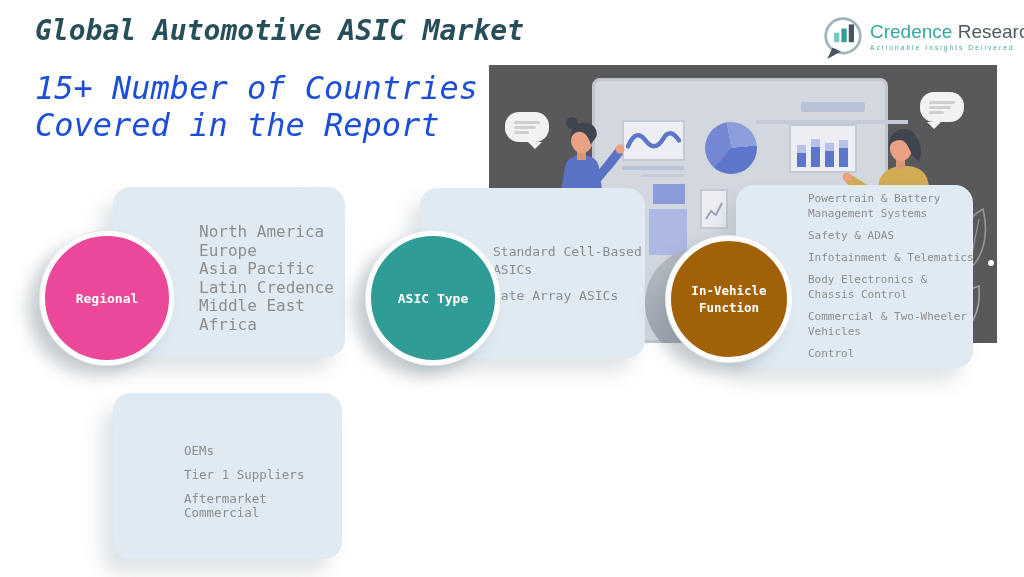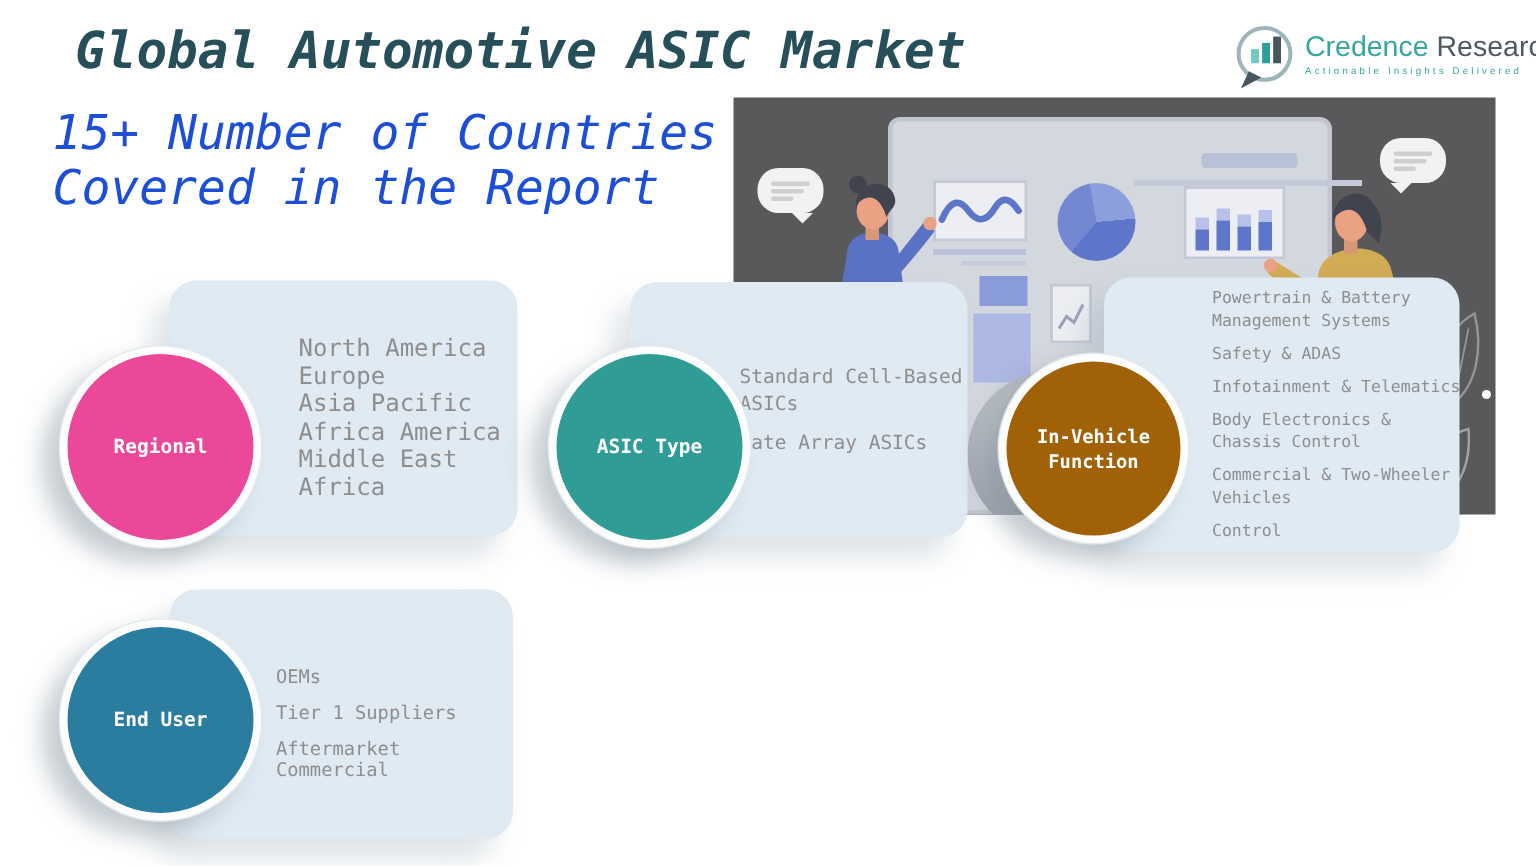--- a/index.html
+++ b/index.html
@@ -3,22 +3,22 @@
 <meta charset="utf-8">
 <style>
   * { margin:0; padding:0; box-sizing:border-box; }
   html,body { background:#fff; }
   .canvas {
     position:relative; width:1024px; height:577px; background:#ffffff;
     overflow:hidden; font-family:"DejaVu Sans Mono", monospace;
   }
   
   .title {
-    position:absolute; left:50px; top:14px;
-    font-size:34px; font-weight:bold; font-style:italic;
+    position:absolute; left:35px; top:14px;
+    font-size:28px; font-weight:bold; font-style:italic;
     color:#264f5a; letter-spacing:0px; white-space:nowrap;
   }
   .subtitle {
     position:absolute; left:35px; top:70px;
     font-size:32px; font-style:italic; color:#1d4ed8; line-height:37px;
     white-space:nowrap;
   }
   
   .logo { position:absolute; left:822px; top:16px; display:flex; align-items:flex-start; gap:6px; font-family:"Liberation Sans", sans-serif; }
   .logo-text { display:flex; flex-direction:column; margin-top:6px; }
@@ -188,21 +188,21 @@
       <path d="M12 131 C6 106 15 85 38 79 C40 104 31 122 12 131 Z" fill="none" stroke="#a3a3a3" stroke-width="1.6"></path>
     </svg>
     <div class="dot-white"></div>
   </div>
 
   <div class="card" style="left:113px; top:187px; width:232px; height:170px;"></div>
   <div class="list list-regional">
     <div class="li">North America</div>
     <div class="li">Europe</div>
     <div class="li">Asia Pacific</div>
-    <div class="li">Africa America</div>
+    <div class="li">Latin Credence</div>
     <div class="li">Middle East Africa</div>
   </div>
   <div class="circle circle-lg" style="left: 40px; top: 231px; background: #ec4899;">
     <span>Regional</span>
   </div>
 
   <div class="card" style="left:420px; top:188px; width:225px; height:170px;"></div>
   <div class="list list-asic">
     <div class="li">Standard Cell-Based ASICs</div>
     <div class="li">Gate Array ASICs</div>
@@ -223,17 +223,14 @@
   <div class="circle circle-md" style="left: 666px; top: 236px; background: #a16207;">
     <span>In-Vehicle Function</span>
   </div>
 
   <div class="card" style="left:113px; top:393px; width:229px; height:166px;"></div>
   <div class="list list-enduser">
     <div class="li">OEMs</div>
     <div class="li">Tier 1 Suppliers</div>
     <div class="li">Aftermarket Commercial</div>
   </div>
-  <div class="circle circle-lg" style="left: 40px; top: 413px; background: rgb(43, 125, 160);">
-    <span>End User</span>
-  </div>
 
 </div>
 
 </body></html>

